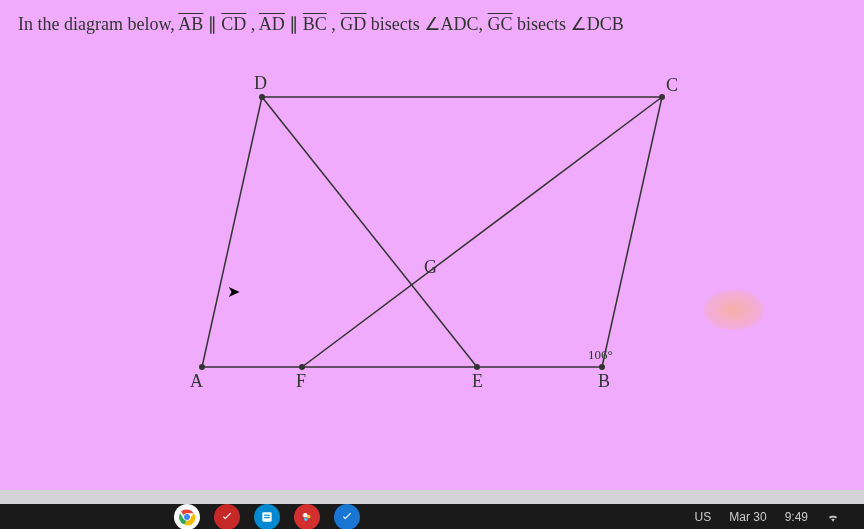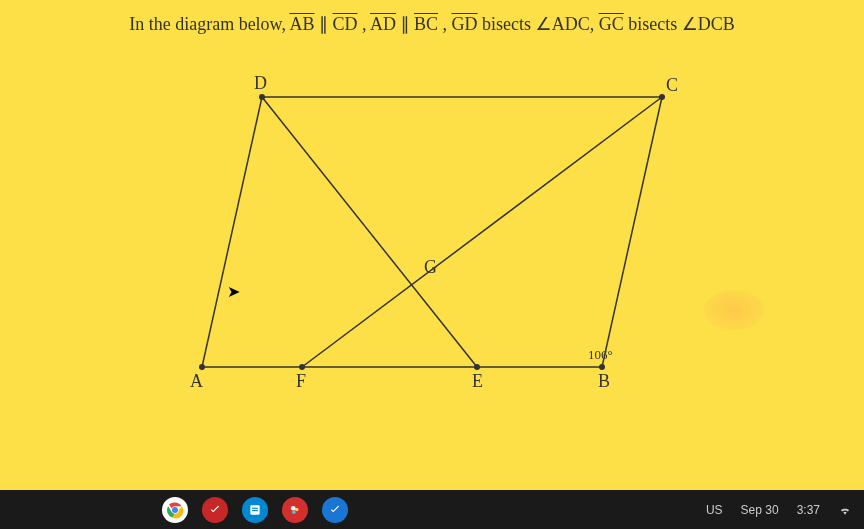--- a/index.html
+++ b/index.html
@@ -5,24 +5,23 @@
     * { margin: 0; padding: 0; box-sizing: border-box; }
     body {
       width: 864px;
       height: 529px;
       font-family: 'Times New Roman', serif;
       background: #d4d4d8;
       position: relative;
       overflow: hidden;
     }
     .page {
-      background: #fde047;
+      background: #f0abfc;
       padding: 12px 18px;
       height: 490px;
-      text-align: center;
     }
     .problem-text {
       font-size: 18px;
       color: #333;
       line-height: 1.4;
       margin-bottom: 30px;
     }
     .overline {
       text-decoration: overline;
     }
@@ -59,25 +58,25 @@
       height: 40px;
       background: radial-gradient(ellipse, rgba(255,180,80,0.5), rgba(255,180,80,0));
       border-radius: 50%;
       pointer-events: none;
     }
     .taskbar {
       position: absolute;
       bottom: 0;
       left: 0;
       right: 0;
-      height: 39px;
+      height: 25px;
       background: #1a1a1a;
       display: flex;
       align-items: center;
-      padding: 0 12px;
+      padding: 0 24px;
     }
     .taskbar-left {
       display: flex;
       gap: 14px;
       margin-left: 150px;
     }
     .taskbar-icon {
       width: 26px;
       height: 26px;
       border-radius: 50%;
@@ -185,19 +184,19 @@
         </svg>
     </div>
     <div class="taskbar-icon" style="background:#1976d2;">
       <svg width="14" height="14" viewBox="0 0 24 24">
           <path d="M9 16l-4-4 1.4-1.4L9 13.2l8.6-8.6L19 6z" fill="#fff"></path>
         </svg>
     </div>
   </div>
   <div class="taskbar-right">
     <span>US</span>
-    <span>Sep 30</span>
-    <span>3:37</span>
+    <span>Mar 30</span>
+    <span>9:49</span>
     <svg class="wifi-icon" viewBox="0 0 24 16">
       <path d="M12 16l-3-4c1.7-1.3 4.3-1.3 6 0zm-7-8c3.9-3.1 10.1-3.1 14 0l-2 2.5c-2.8-2.2-7.2-2.2-10 0z" fill="#ccc"></path>
     </svg>
   </div>
 </div>
 
 </body></html>

